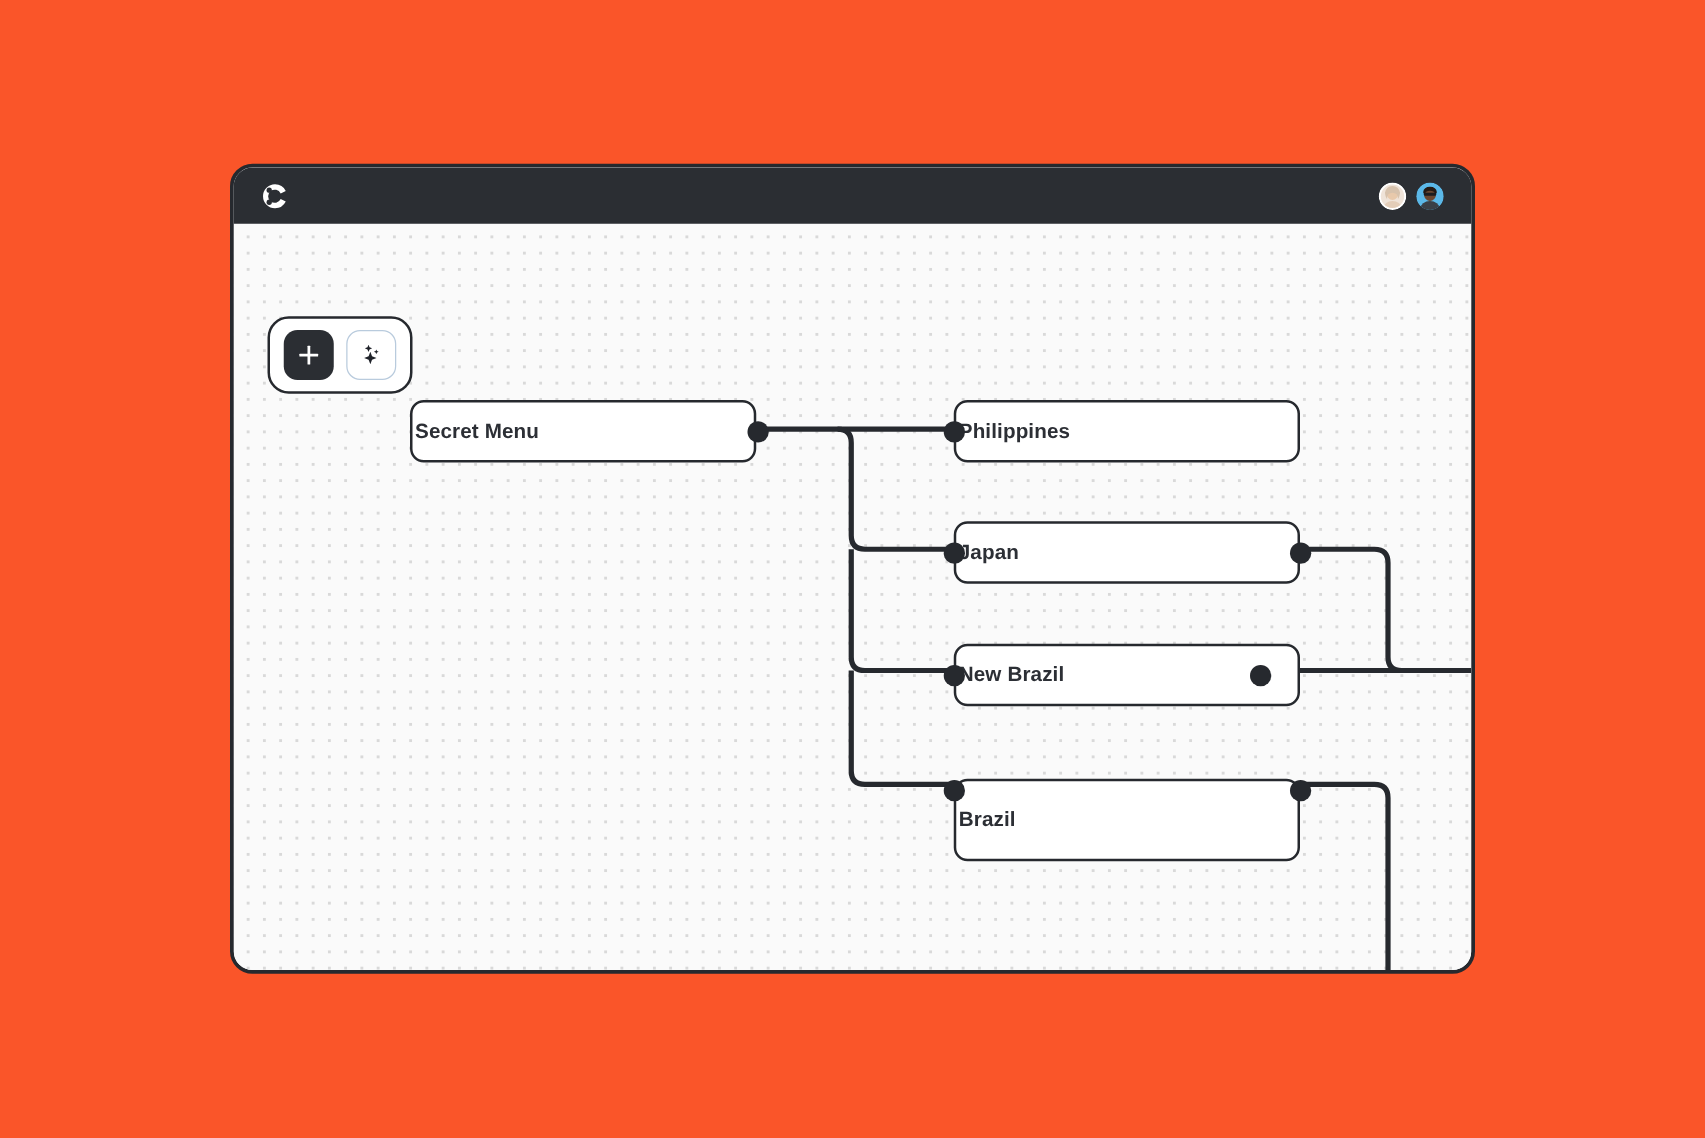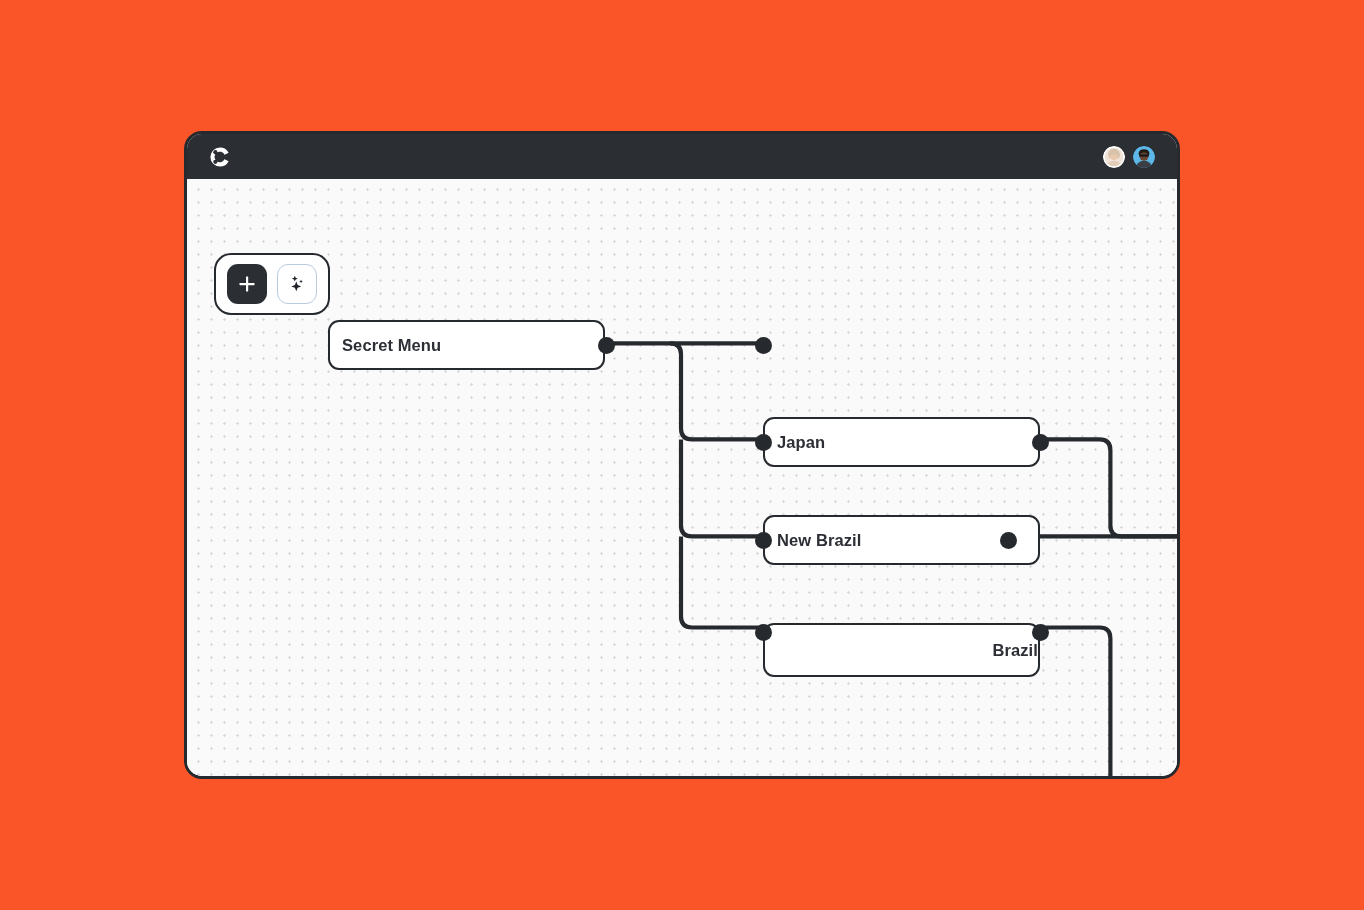--- a/index.html
+++ b/index.html
@@ -121,21 +121,21 @@
 
   
   .node {
     position: absolute;
     box-sizing: border-box;
     background: #ffffff;
     border: 2.4px solid #26292e;
     border-radius: 11px;
     display: flex;
     align-items: center;
-    padding-left: 12px;
+    padding-left: 2px;
     z-index: 10;
     cursor: pointer;
   }
   .node-label {
     font-size: 16.5px;
     font-weight: 600;
     color: #2c2f35;
     letter-spacing: 0.1px;
     white-space: nowrap;
   }
@@ -208,35 +208,38 @@
 
         <path d="M853 453 H918 Q929 453 929 464 V603"></path>
       </g>
     </svg>
 
     <div class="node" style="left:141px; top:141px; width:277px; height:50px;">
       <span class="node-label">Secret Menu</span>
     </div>
     <div class="port" style="left:410.5px; top:157.5px;"></div>
 
+    <div class="node" style="left:576px; top:141px; width:277px; height:50px;">
+      <span class="node-label">Philippines</span>
+    </div>
     <div class="port" style="left:567.5px; top:157.5px;"></div>
 
     <div class="node" style="left:576px; top:238px; width:277px; height:50px;">
       <span class="node-label">Japan</span>
     </div>
     <div class="port" style="left:567.5px; top:254.5px;"></div>
     <div class="port" style="left:844.5px; top:254.5px;"></div>
 
     <div class="node" style="left:576px; top:336px; width:277px; height:50px;">
       <span class="node-label">New Brazil</span>
     </div>
     <div class="port" style="left:567.5px; top:352.5px;"></div>
     <div class="port" style="left:812.5px; top:352.5px;"></div>
 
-    <div class="node" style="left:576px; top:444px; width:277px; height:54px;justify-content:flex-end;">
+    <div class="node" style="left:576px; top:444px; width:277px; height:66px;">
       <span class="node-label">Brazil</span>
     </div>
     <div class="port" style="left:567.5px; top:444.5px;"></div>
     <div class="port" style="left:844.5px; top:444.5px;"></div>
 
     <div id="toolbar">
       <div class="tool-btn primary">
         <svg width="20" height="20" viewBox="0 0 20 20">
           <rect x="9" y="2.5" width="2.2" height="15" rx="0.4" fill="#ffffff"></rect>
           <rect x="2.5" y="9" width="15" height="2.2" rx="0.4" fill="#ffffff"></rect>

